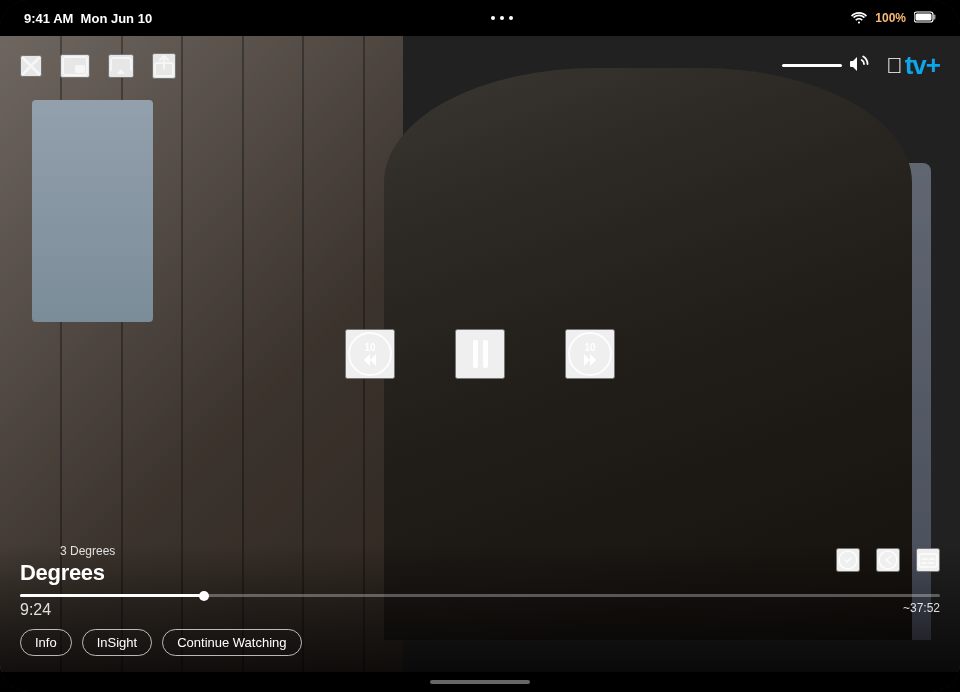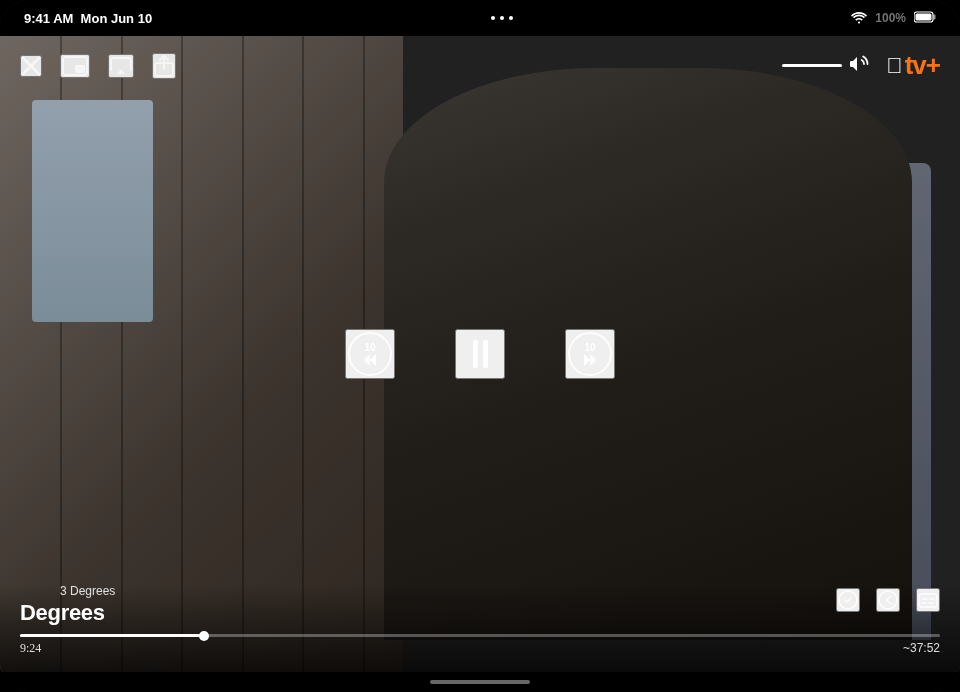--- a/index.html
+++ b/index.html
@@ -60,21 +60,21 @@
       align-items: center;
       gap: 8px;
     }
 
     .wifi-icon, .battery-icon {
       color: #fff;
       font-size: 12px;
     }
 
     .battery-text {
-      color: #737373;
+      color: #fdba74;
       font-size: 12px;
       font-weight: 600;
     }
 
     
     .video-container {
       flex: 1;
       position: relative;
       background: #2a2a2a;
       overflow: hidden;
@@ -192,21 +192,21 @@
       gap: 2px;
     }
 
     .apple-logo-symbol {
       color: #fff;
       font-size: 22px;
       line-height: 1;
     }
 
     .tv-plus-text {
-      color: #f97316;
+      color: #0ea5e9;
       font-size: 26px;
       font-weight: 600;
       letter-spacing: -1px;
     }
 
     
     .volume-bar-container {
       display: flex;
       align-items: center;
       gap: 8px;
@@ -367,22 +367,21 @@
 
     
     .time-display {
       display: flex;
       justify-content: space-between;
       margin-top: 4px;
     }
 
     .time-current {
       color: rgba(255,255,255,0.85);
-      font-size: 12px;
-      font-family: Liberation Serif, serif;
+      font-size: 16px;
     }
 
     .time-remaining {
       color: rgba(255,255,255,0.85);
       font-size: 12px;
     }
 
     
     .pill-buttons {
       display: flex;
@@ -591,19 +590,24 @@
           <div class="progress-fill" style="width: 20%"></div>
           <div class="progress-dot" style="left: calc(20% - 5px)"></div>
         </div>
       </div>
 
       <div class="time-display">
         <span class="time-current">9:24</span>
         <span class="time-remaining">~37:52</span>
       </div>
 
+      <div class="pill-buttons">
+        <button class="pill-btn">Info</button>
+        <button class="pill-btn">InSight</button>
+        <button class="pill-btn">Continue Watching</button>
+      </div>
     </div>
   </div>
 
   <div class="home-indicator-area">
     <div class="home-indicator"></div>
   </div>
 </div>
 
 </body></html>

